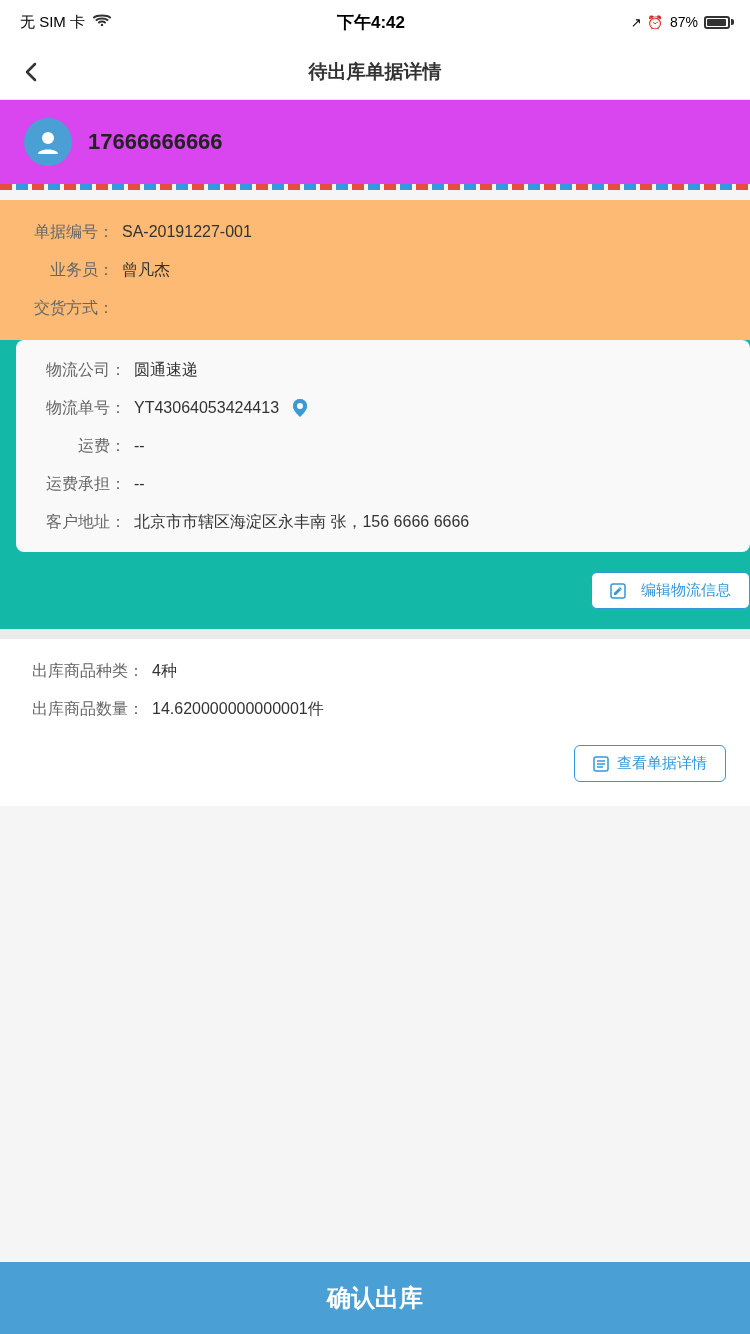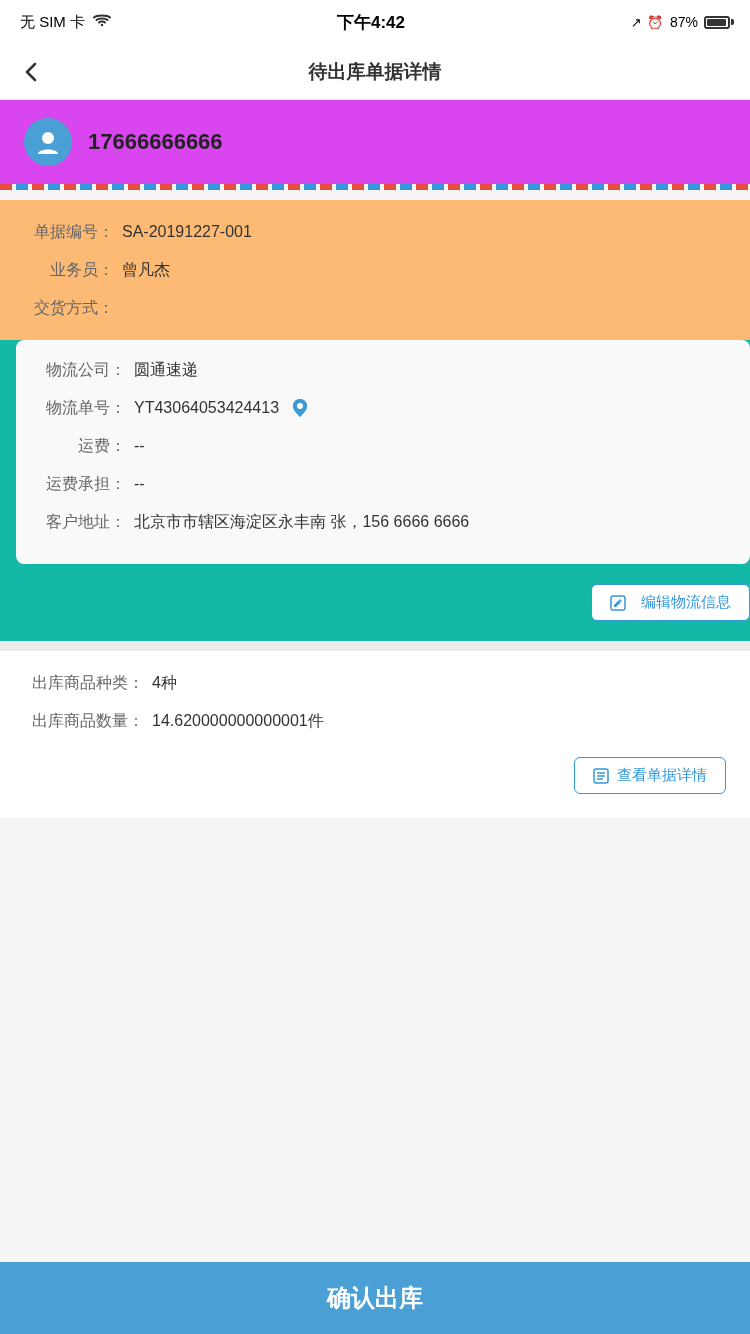--- a/index.html
+++ b/index.html
@@ -125,21 +125,21 @@
       border-radius: 8px;
       padding: 18px 20px;
       margin: 10px 0;
     }
     .logistics-field-row {
       display: flex;
       margin-bottom: 14px;
       align-items: flex-start;
       font-size: 16px;
     }
-    .logistics-field-row:last-child { margin-bottom: 12px; }
+    .logistics-field-row:last-child { margin-bottom: 0; }
     .logistics-label {
       color: #666;
       min-width: 90px;
       text-align: right;
       flex-shrink: 0;
       line-height: 1.5;
     }
     .logistics-value {
       color: #333;
       margin-left: 8px;

